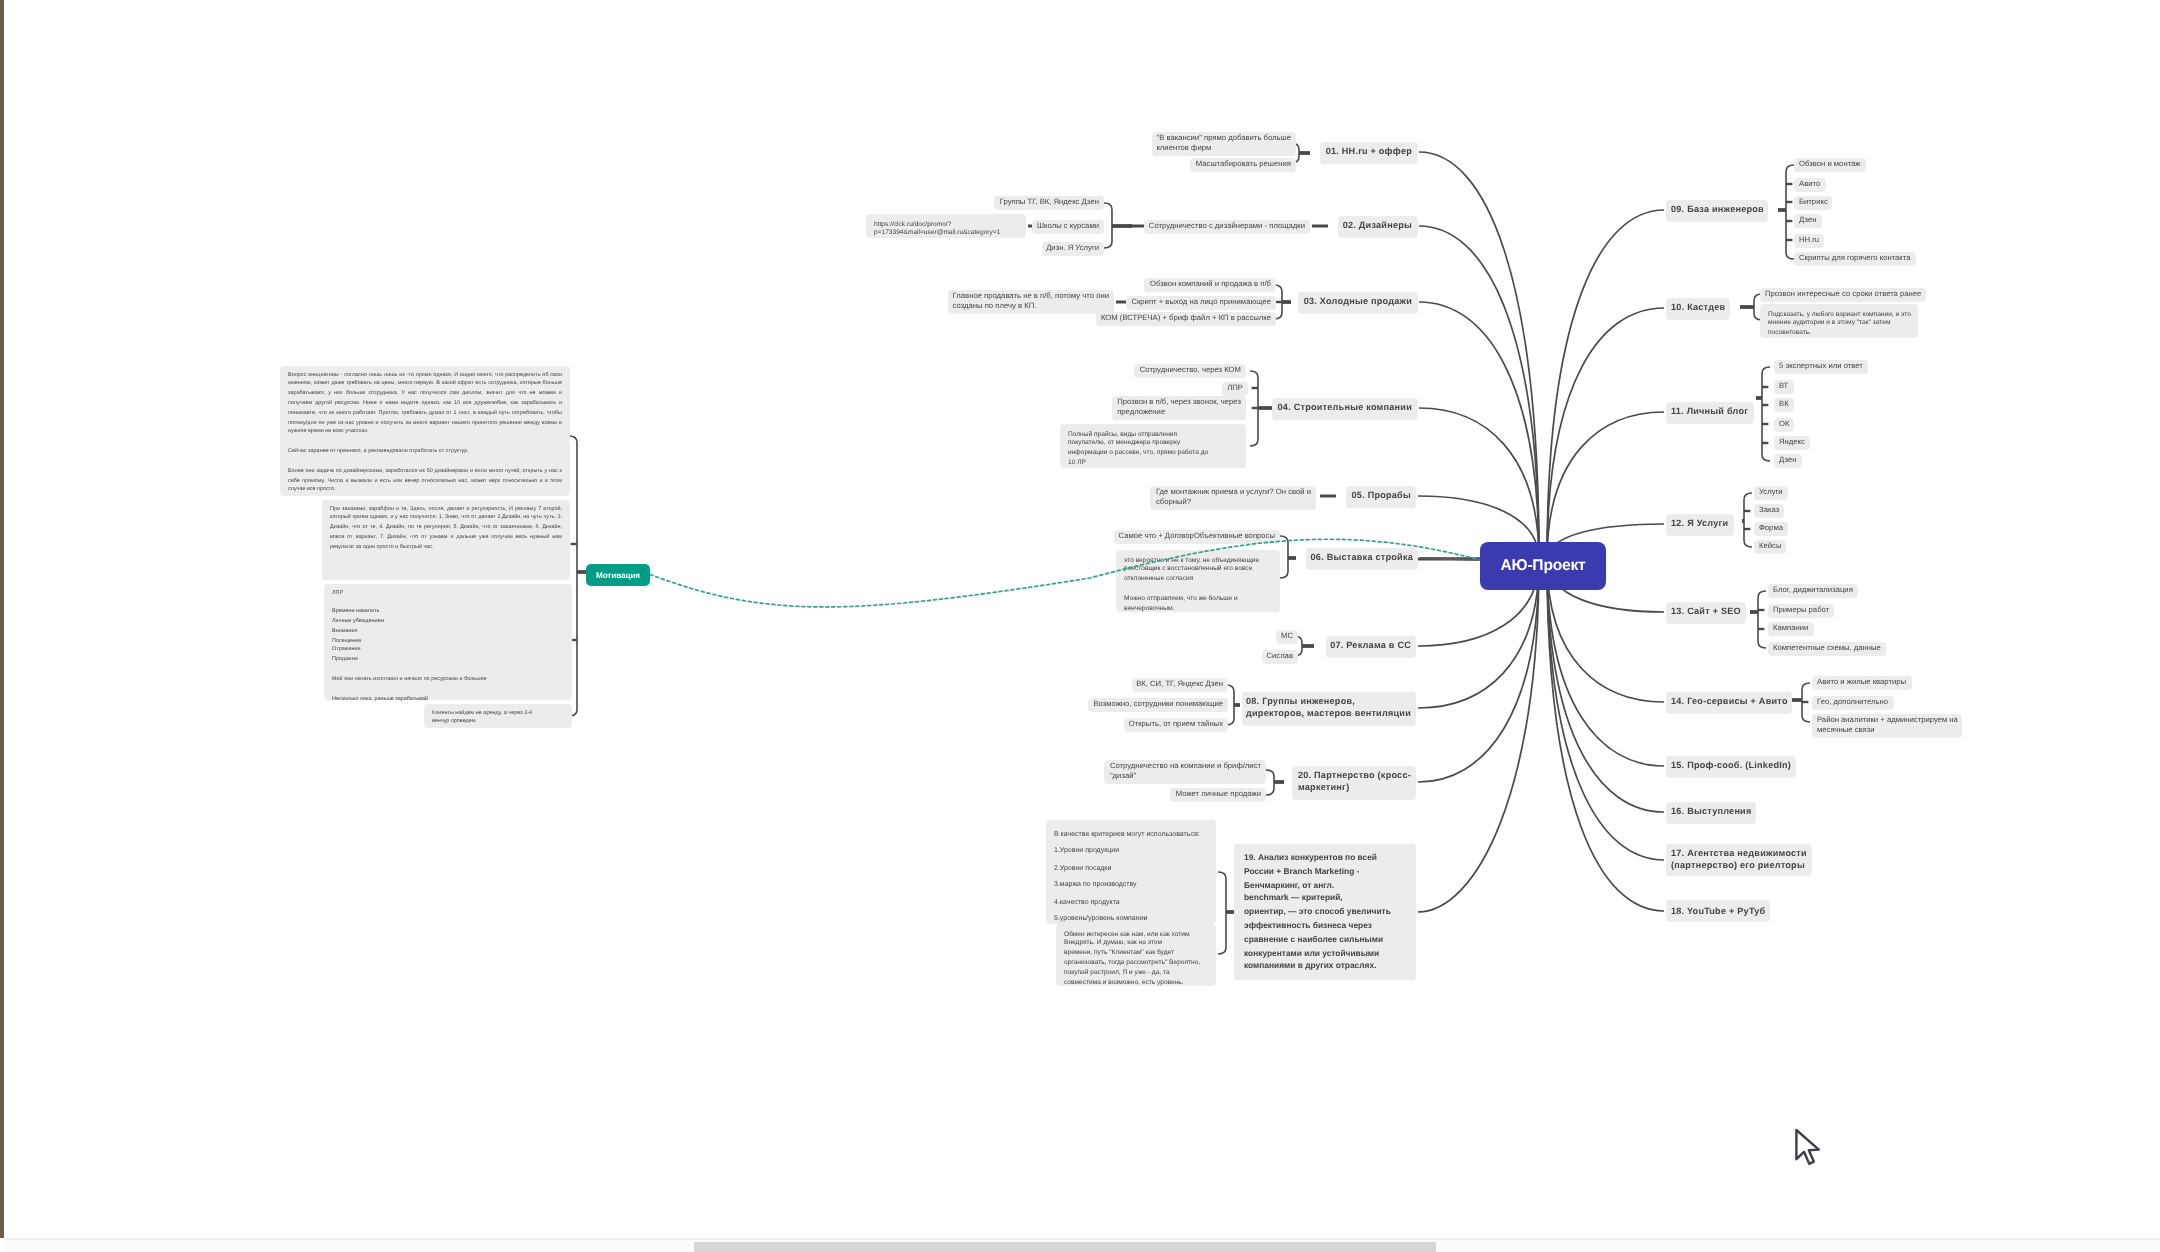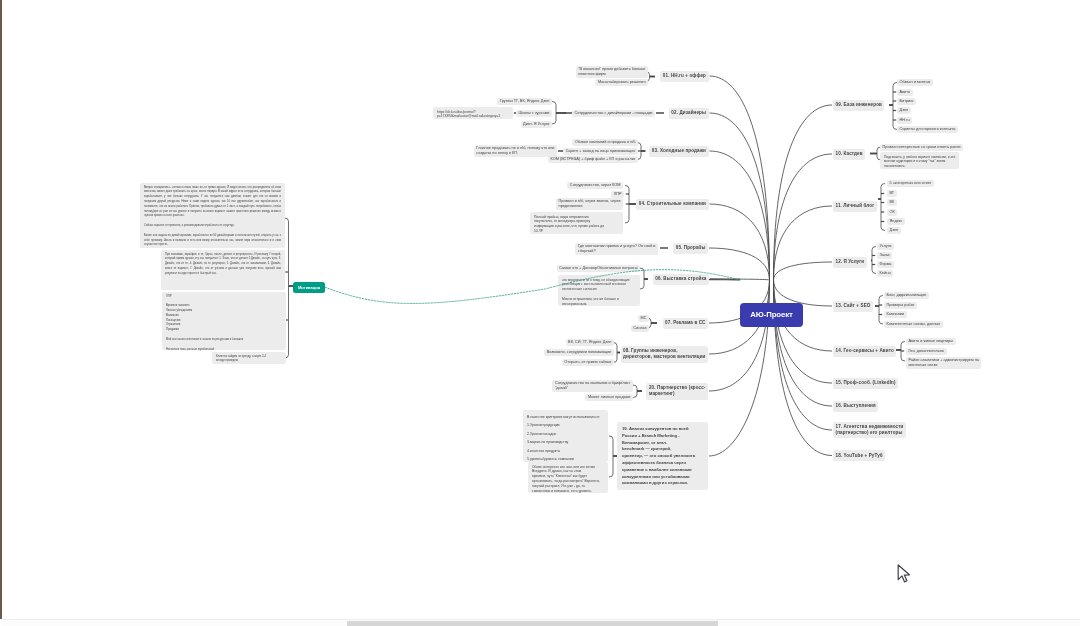--- a/index.html
+++ b/index.html
@@ -3,21 +3,21 @@
 <meta charset="utf-8">
 <style>
   html,body{margin:0;padding:0;background:#fff;}
   body{width:1080px;height:626px;overflow:hidden;font-family:"Liberation Sans", sans-serif;}
   #stage{position:relative;width:1080px;height:626px;background:#fff;overflow:hidden;}
   #edge-left{position:absolute;left:0;top:0;width:2px;height:619px;background:#6d5c4d;}
   svg#links,svg#teal-link{position:absolute;left:0;top:0;width:1080px;height:626px;pointer-events:none;}
   .node{position:absolute;background:#ececed;border-radius:2px;color:#434343;
         box-sizing:border-box;padding:1.2px 2.5px;line-height:1.3;white-space:nowrap;}
   .root{background:#3b3bb0;color:#fff;border-radius:4px;font-weight:700;text-align:center;
-        padding:12px;display:flex;align-items:center;justify-content:center;font-size:7.8px;letter-spacing:-0.1px;margin-top:32px;}
+        padding:12px;display:flex;align-items:center;justify-content:center;font-size:7.8px;letter-spacing:-0.1px;}
   .teal{background:#009c86;color:#fff;border-radius:2.5px;font-weight:700;text-align:center;
         padding:0;display:flex;align-items:center;justify-content:center;font-size:4.1px;letter-spacing:-0.05px;}
   .lvl1{font-size:4.55px;font-weight:600;display:flex;align-items:center;letter-spacing:0.12px;}
   .lvl2{font-size:3.85px;}
   .sm{font-size:3.5px;line-height:2.45;}
   .sm2{font-size:3.3px;line-height:1.5;}
   .big{font-size:4.2px;line-height:1.62;font-weight:600;}
   .panel{font-size:2.72px;line-height:1.78;white-space:normal;text-align:justify;}
   #scrollbar-track{position:absolute;left:2px;top:619px;width:1078px;height:7px;background:#fcfcfc;border-top:1px solid #eeeeee;}
   #scrollbar-thumb{position:absolute;left:347px;top:621px;width:371px;height:5px;background:#d6d6d6;}

